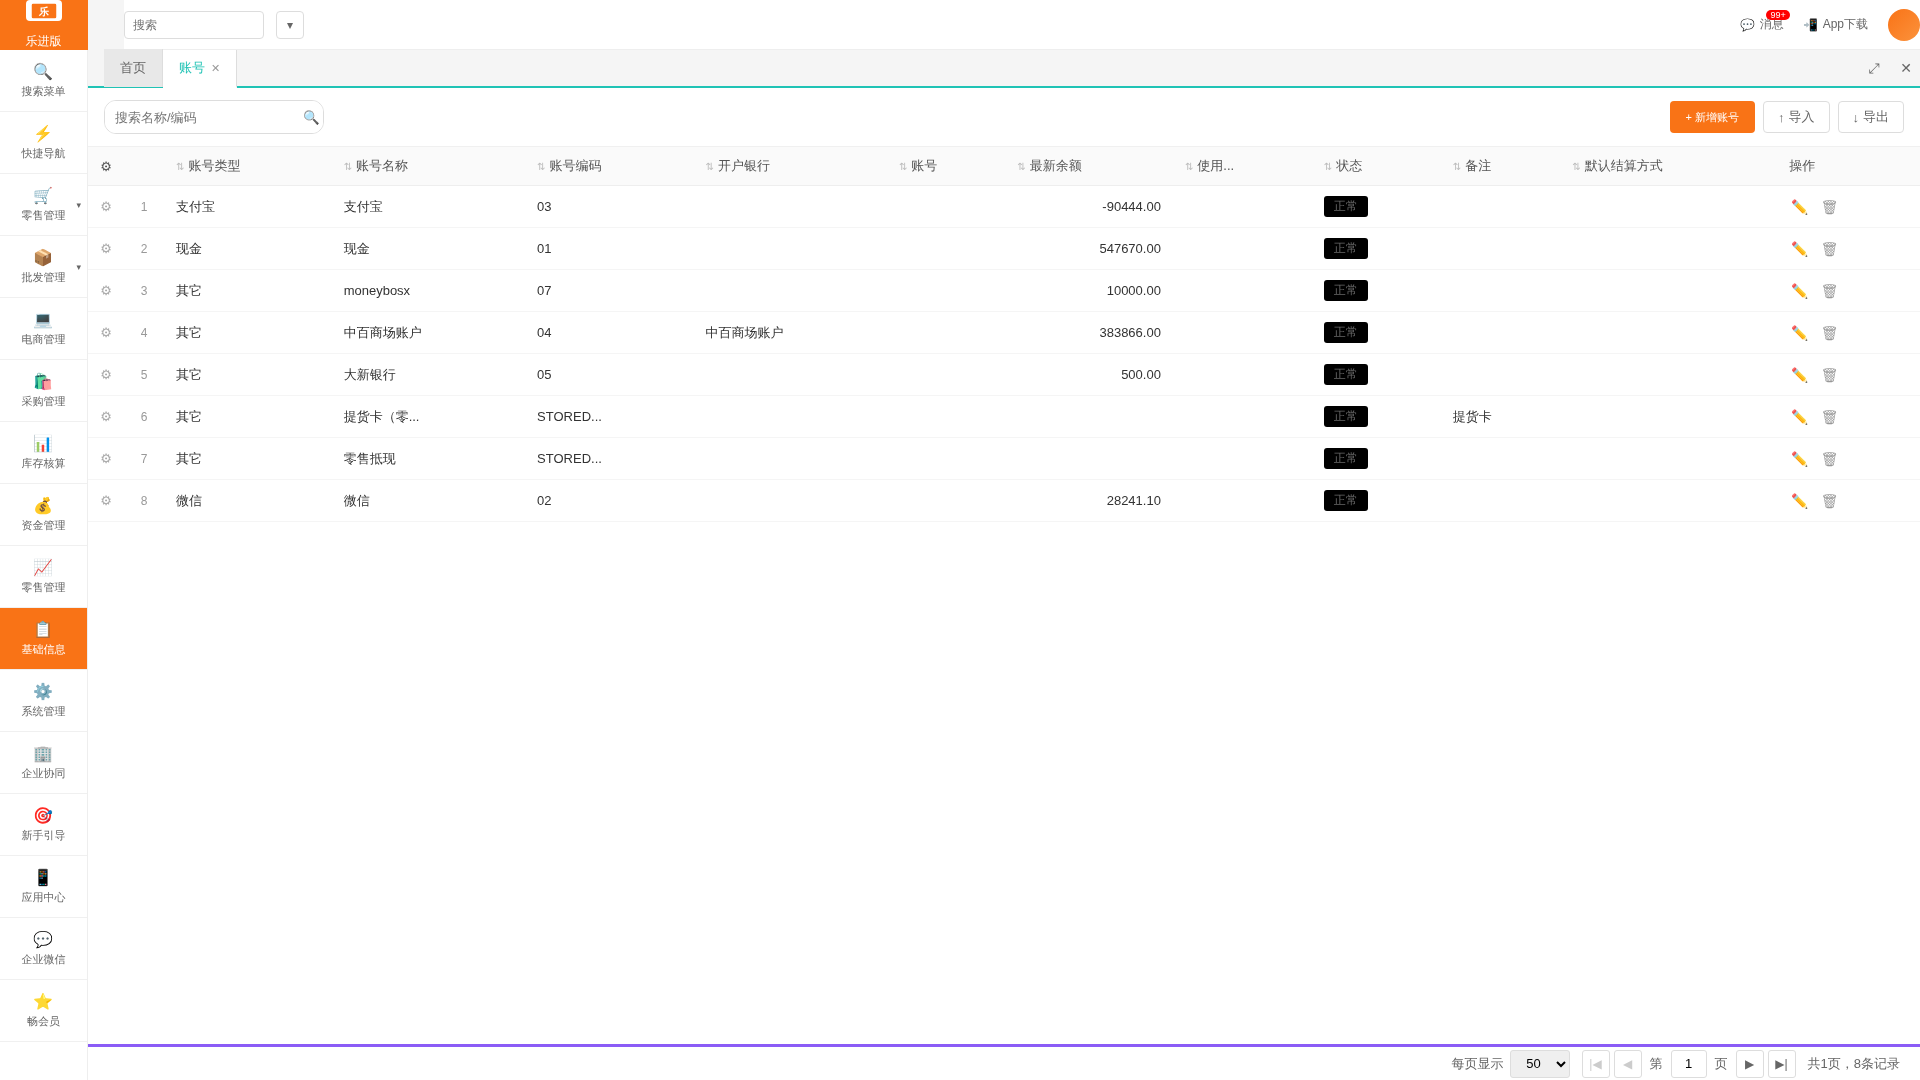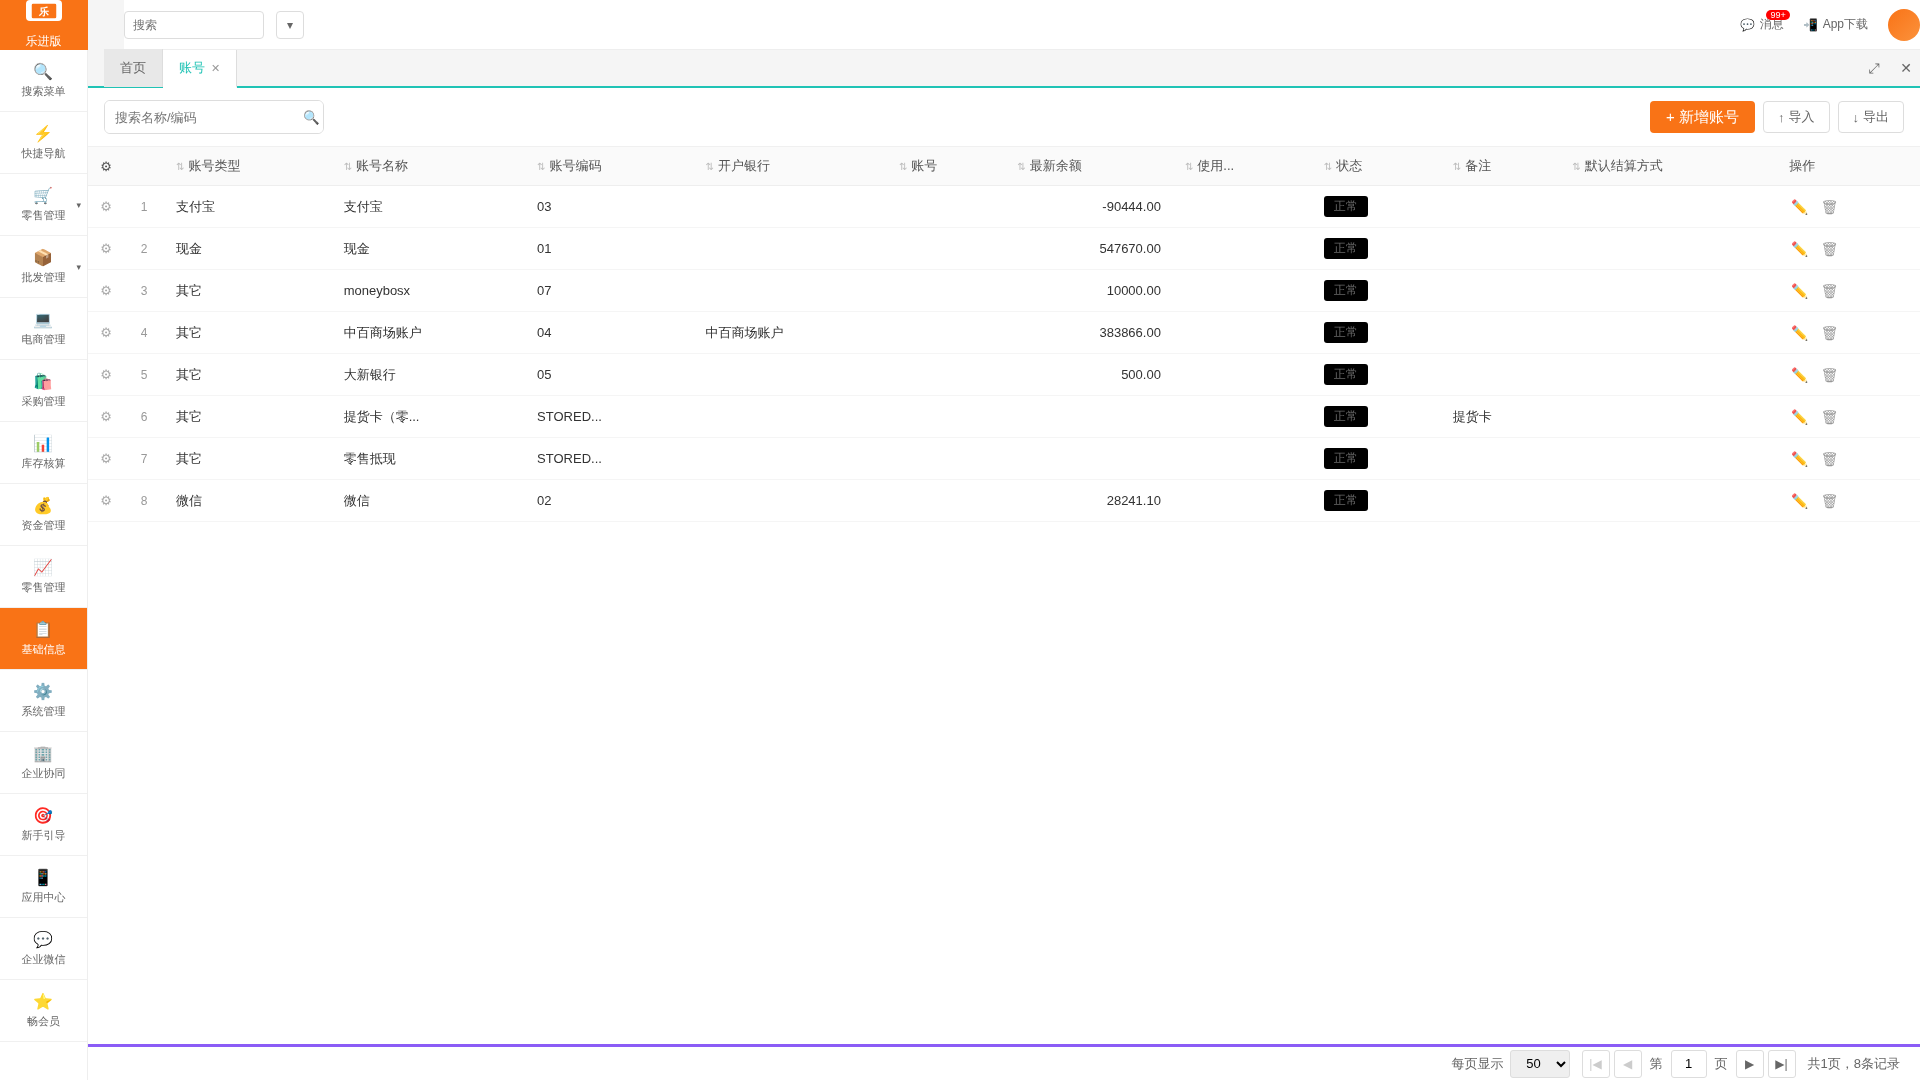--- a/index.html
+++ b/index.html
@@ -204,21 +204,21 @@
       padding: 12px 16px;
       display: flex;
       align-items: center;
       justify-content: space-between;
       border-bottom: 1px solid #f0f0f0;
     }
     .search-box {
       display: flex;
       align-items: center;
       border: 1px solid #ddd;
-      border-radius: 6px;
+      border-radius: 12px;
       overflow: hidden;
       width: 220px;
     }
     .search-input {
       flex: 1;
       height: 32px;
       border: none;
       outline: none;
       padding: 0 10px;
       font-size: 13px;
@@ -241,21 +241,21 @@
       gap: 8px;
     }
     .btn-primary {
       height: 32px;
       padding: 0 16px;
       background: #f97316;
       color: #fff;
       border: none;
       border-radius: 4px;
       cursor: pointer;
-      font-size: 15px;
+      font-size: 11px;
       display: flex;
       align-items: center;
       gap: 4px;
     }
     .btn-outline {
       height: 32px;
       padding: 0 14px;
       background: #fff;
       color: #666;
       border: 1px solid #ddd;

